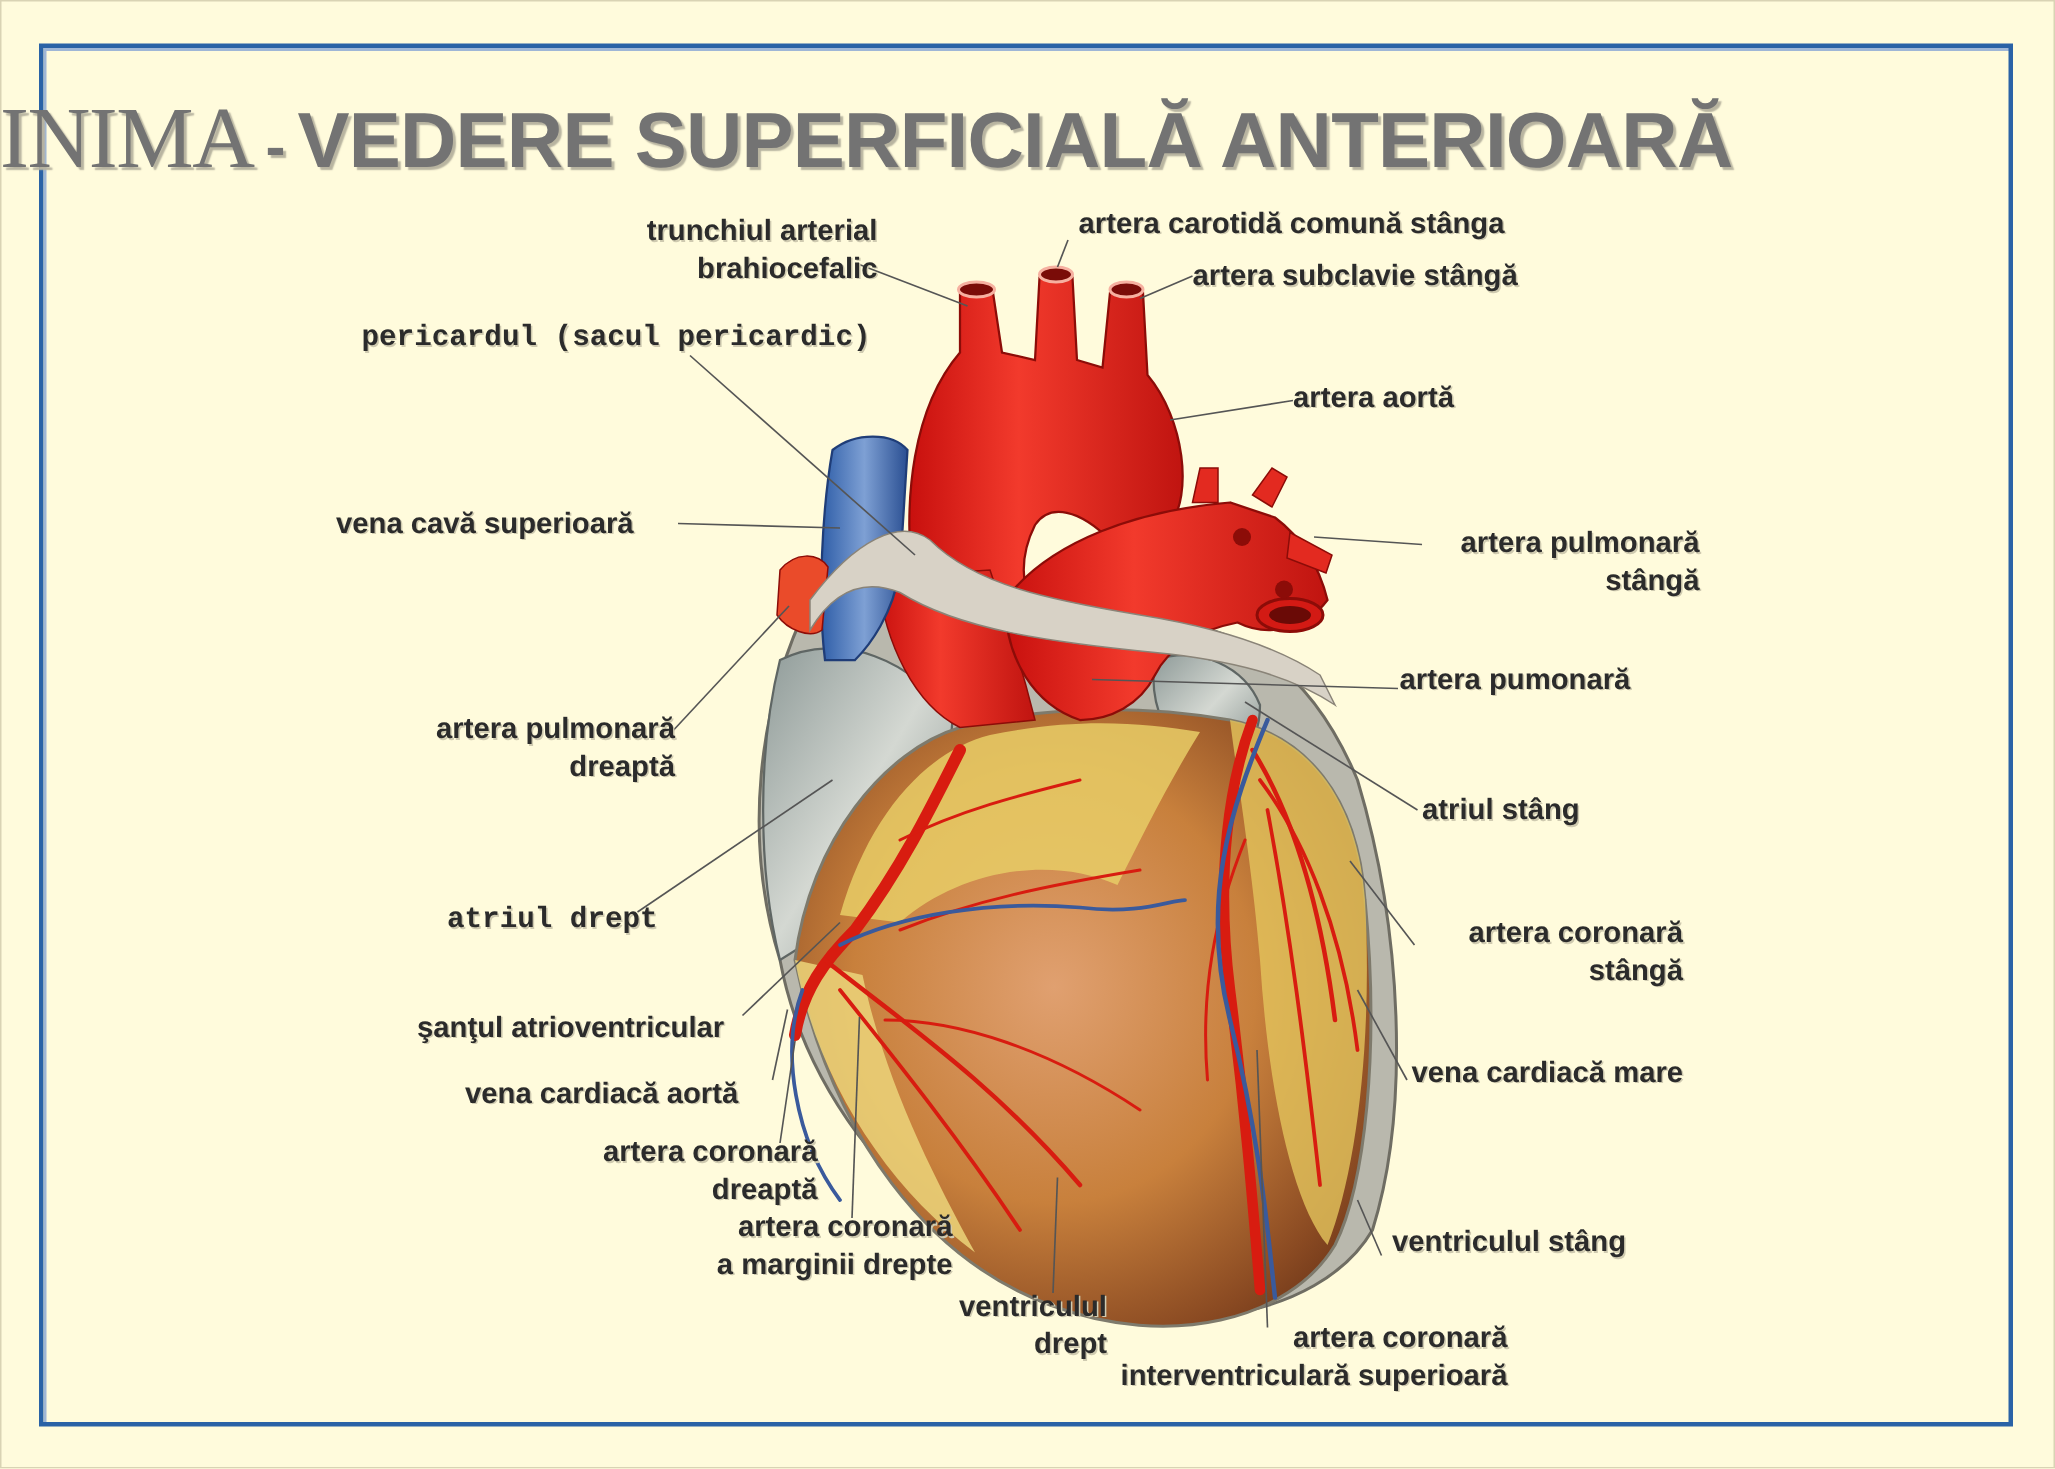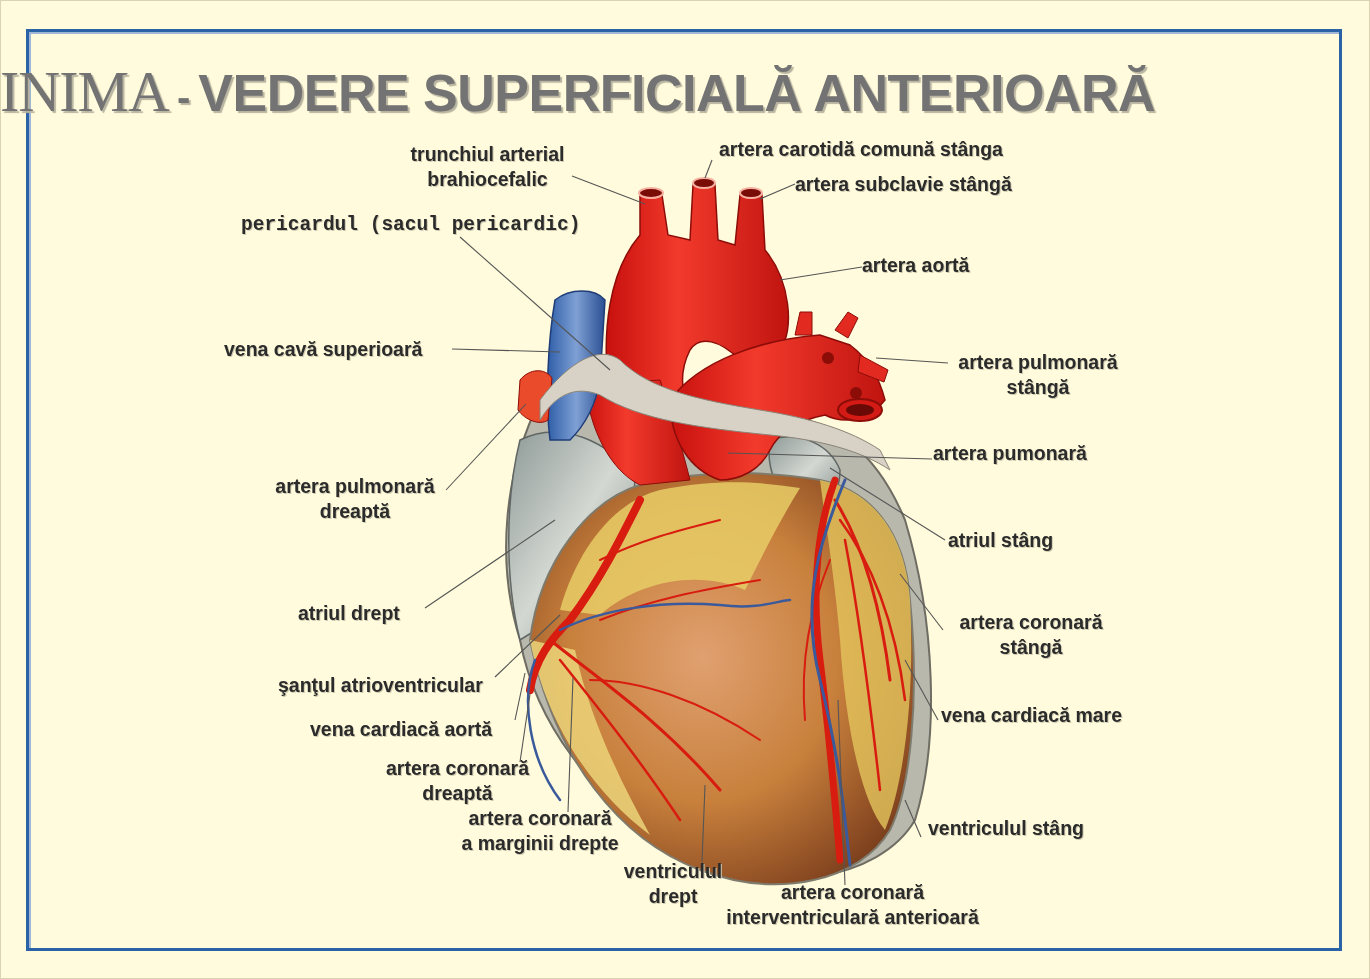--- a/index.html
+++ b/index.html
@@ -29,21 +29,21 @@
     letter-spacing: -1px;
   }
   .title .dash { font-size: 40px; font-weight: bold; margin: 0 8px; }
   .title .sans {
     font-family: "Liberation Sans", sans-serif; font-size: 52px; font-weight: bold;
     letter-spacing: -0.5px;
   }
   svg.art { position: absolute; left: 0; top: 0; }
   .lbl {
     position: absolute; color: #2b2b2b; font-weight: bold; font-size: 19.5px;
-    line-height: 25px; text-align: center; white-space: nowrap;
+    line-height: 25px; text-align: right; white-space: nowrap;
     text-shadow: 1px 1px 0 #cfcab0;
   }
   .lbl.left { text-align: left; }
 </style>
 </head>
 <body>
 
 <div class="outer-edge"></div>
 <div class="frame"></div>
 
@@ -179,21 +179,21 @@
 <div class="lbl left" style="left:933px; top:441px;">
   <div>artera pumonară</div>
 </div>
 <div class="lbl" style="left:260px; top:474px; width:190px;">
   <div>artera pulmonară</div>
   <div>dreaptă</div>
 </div>
 <div class="lbl left" style="left:948px; top:528px;">
   <div>atriul stâng</div>
 </div>
-<div class="lbl left" style="left:298px; top:601px;">
+<div class="lbl left" style="left:298px; top:601px;font-family:Liberation Mono, monospace;">
   <div>atriul drept</div>
 </div>
 <div class="lbl" style="left:940px; top:610px; width:182px;">
   <div>artera coronară</div>
   <div>stângă</div>
 </div>
 <div class="lbl left" style="left:278px; top:673px;">
   <div>şanţul atrioventricular</div>
 </div>
 <div class="lbl left" style="left:941px; top:703px;">
@@ -212,14 +212,14 @@
 <div class="lbl" style="left:445px; top:806px; width:190px;">
   <div>artera coronară</div>
   <div>a marginii drepte</div>
 </div>
 <div class="lbl" style="left:608px; top:859px; width:130px;">
   <div>ventriculul</div>
   <div>drept</div>
 </div>
 <div class="lbl" style="left:700px; top:880px; width:305px;">
   <div>artera coronară</div>
-  <div>interventriculară anterioară</div>
+  <div>interventriculară superioară</div>
 </div>
 
 </body></html>

